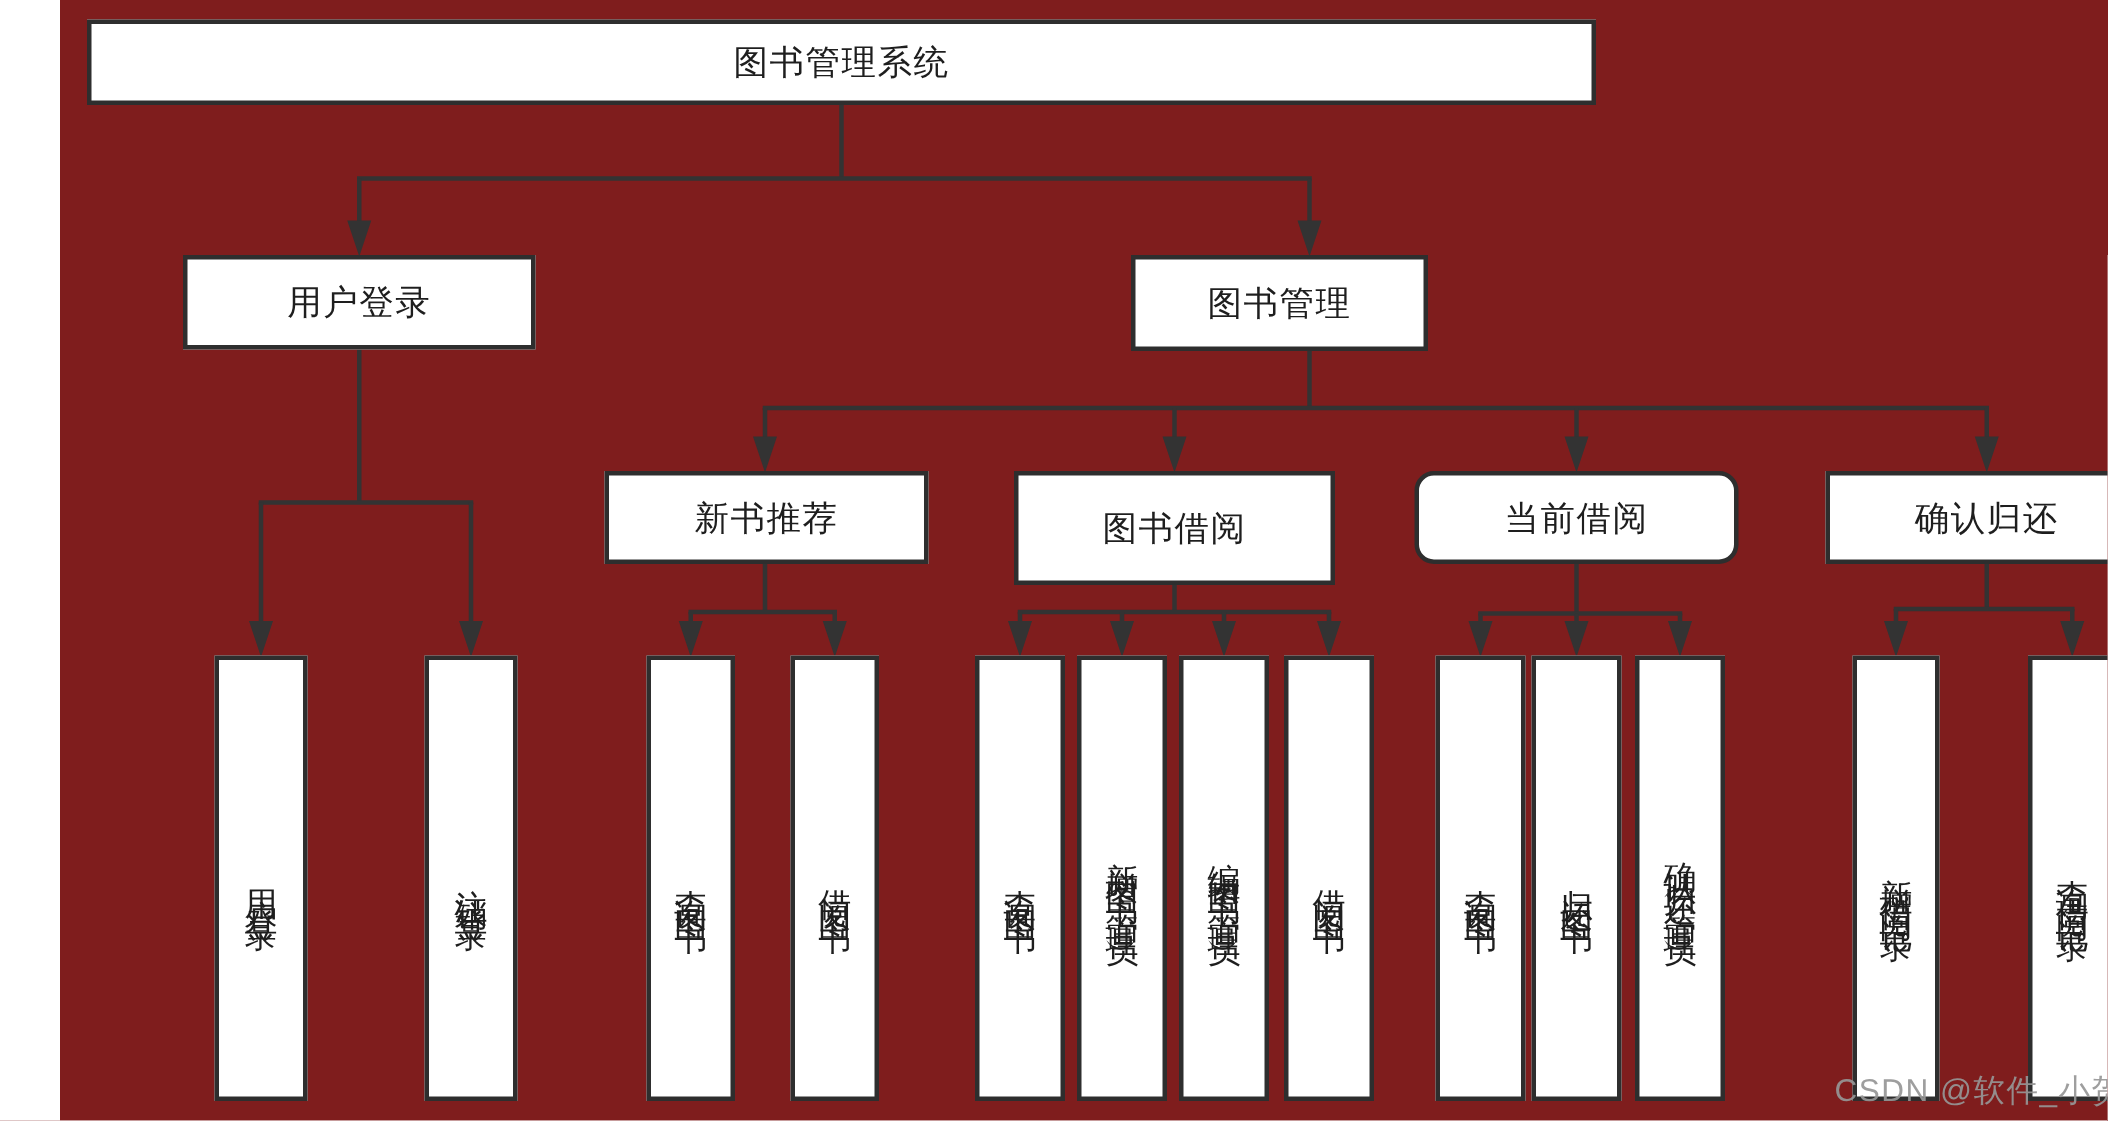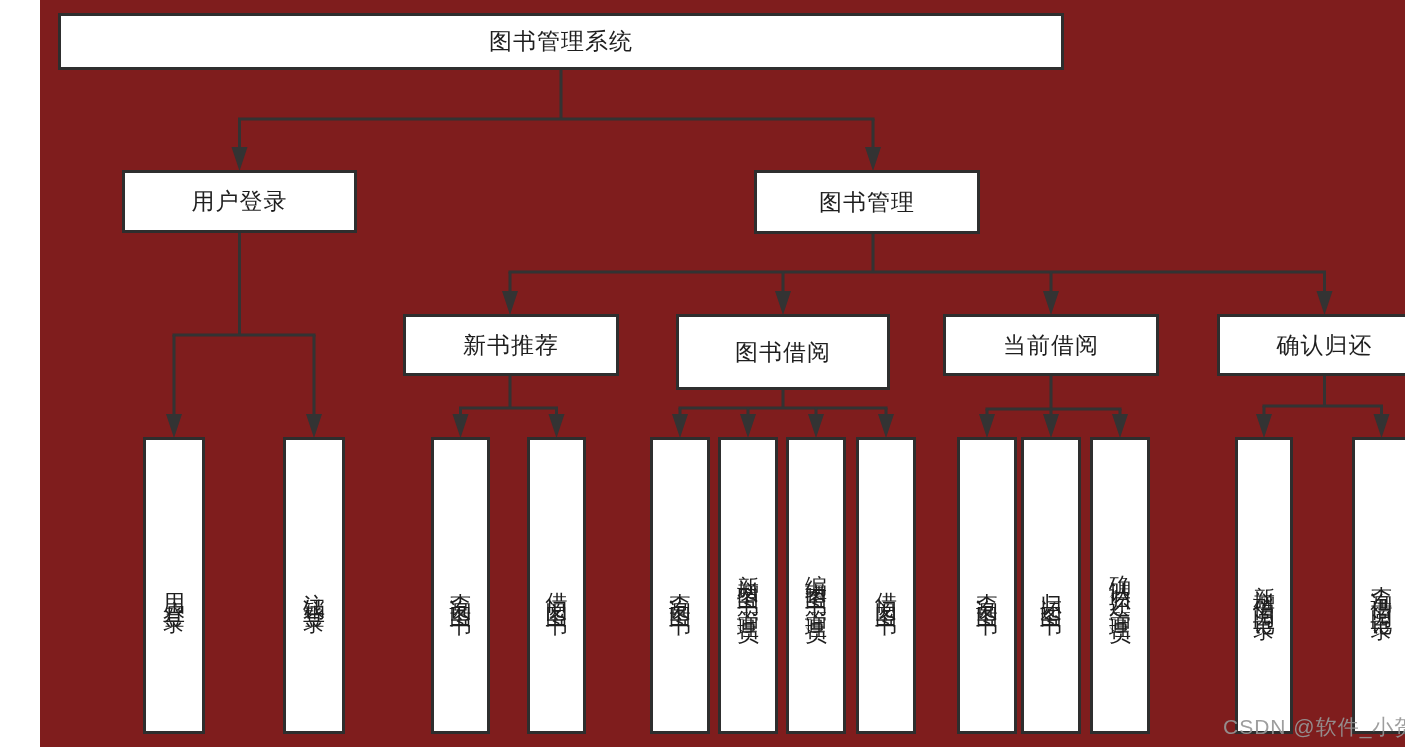--- a/index.html
+++ b/index.html
@@ -114,25 +114,25 @@
       <line x1="1222.5" y1="406" x2="1343" y2="406" stroke="#333333" stroke-width="3"></line>
       <line x1="1224" y1="406" x2="1224" y2="415" stroke="#333333" stroke-width="3"></line>
       <polygon points="1216,414 1232,414 1224,438" fill="#333333"></polygon>
       <line x1="1341.5" y1="406" x2="1341.5" y2="415" stroke="#333333" stroke-width="3"></line>
       <polygon points="1333.5,414 1349.5,414 1341.5,438" fill="#333333"></polygon>
     </svg>
 
   <div class="box h-box" style="left: 18px; top: 13px; width: 1006px; height: 57px;">图书管理系统</div>
 
   <div class="box h-box" style="left: 82px; top: 170px; width: 235px; height: 63px;">用户登录</div>
-  <div class="box h-box" style="left: 714px; top: 170px; width: 226px; height: 64px;">图书管理</div>
+  <div class="box h-box" style="left: 714px; top: 170px; width: 198px; height: 64px;">图书管理</div>
 
   <div class="box h-box" style="left: 363px; top: 314px; width: 216px; height: 62px;">新书推荐</div>
   <div class="box h-box" style="left: 636px; top: 314px; width: 214px; height: 76px;">图书借阅</div>
-  <div class="box h-box" style="left: 903px; top: 314px; width: 216px; height: 62px;">当前借阅</div>
+  <div class="box h-box" style="left: 903px; top: 314px; width: 216px; height: 62px; border-radius: 13px;">当前借阅</div>
   <div class="box h-box" style="left: 1177px; top: 314px; width: 215px; height: 62px;">确认归还</div>
 
   <div class="box v-box" style="left: 103px; top: 437px; width: 62px; height: 297px;">用户登录</div>
   <div class="box v-box" style="left: 243px; top: 437px; width: 62px; height: 297px;">注销登录</div>
 
   <div class="box v-box" style="left: 391px; top: 437px; width: 59px; height: 297px;">查询图书</div>
   <div class="box v-box" style="left: 487px; top: 437px; width: 59px; height: 297px;">借阅图书</div>
 
   <div class="box v-box" style="left: 610px; top: 437px; width: 60px; height: 297px;">查询图书</div>
   <div class="box v-box" style="left: 678px; top: 437px; width: 60px; height: 297px;">新增图书（管理员）</div>

